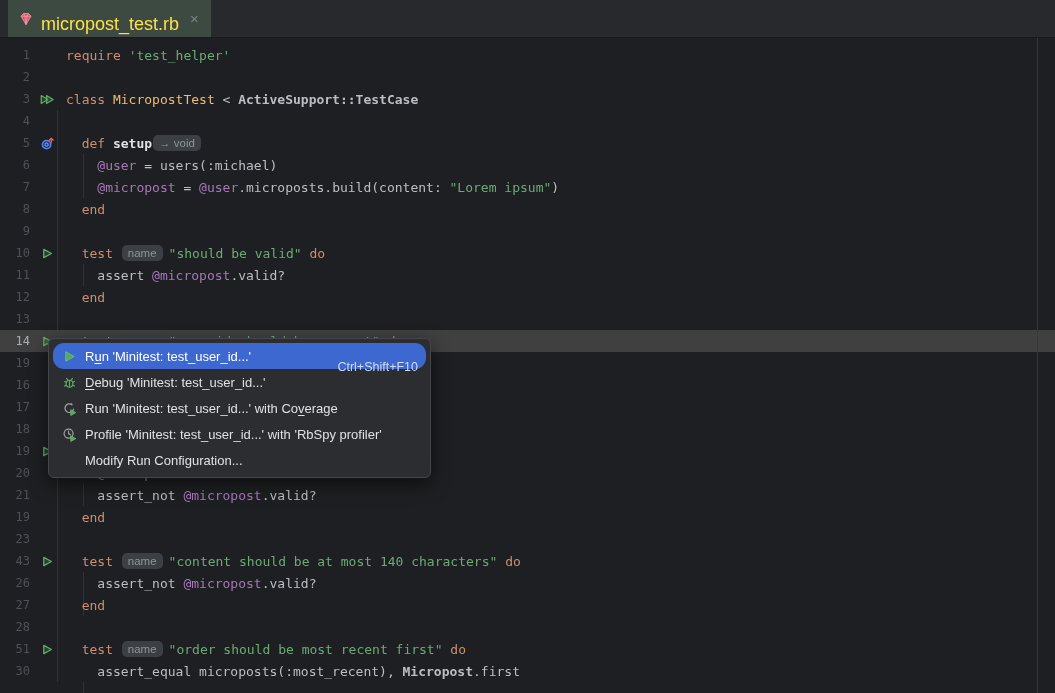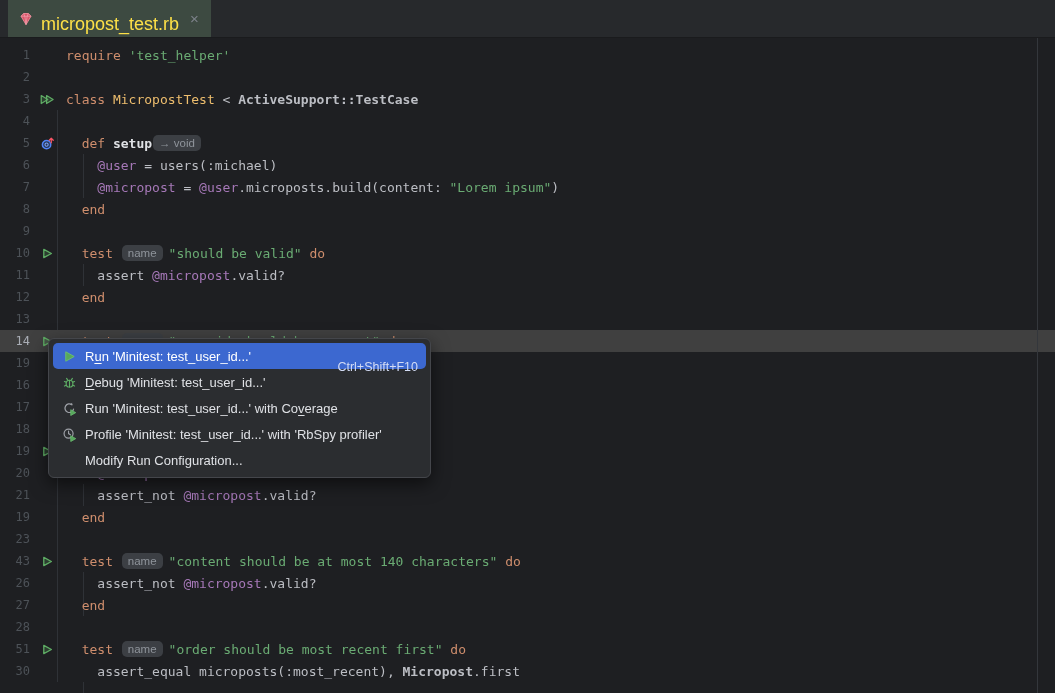--- a/index.html
+++ b/index.html
@@ -36,21 +36,21 @@
   .seg-num{color:#6897bb;}
   .seg-pl{color:#bcbec4;}
   .chip{display:inline-block;background:#3c3f44;color:#8f949b;border-radius:5px;
         padding:0 6px;margin:0 6px 0 1px;font-size:11.5px;line-height:16px;
         font-family:"Liberation Sans", sans-serif;vertical-align:1px;text-align:right;}
 
   
   .menu{position:absolute;left:48px;top:338px;width:381px;background:#2b2d30;
         border:1px solid #44464b;border-radius:6px;box-shadow:0 6px 18px rgba(0,0,0,.55);
         padding:4px 0;z-index:10;}
-  .menu-item{height:26px;display:flex;align-items:center;margin:0 4px;border-radius:5px;
+  .menu-item{height:26px;display:flex;align-items:center;margin:0 4px;border-radius:11px;
              padding:0 8px 0 8px;cursor:pointer;}
   .menu-item.selected{background:#3c68d0;}
   .mi-icon{width:16px;height:16px;flex:none;margin-right:8px;display:flex;
            align-items:center;justify-content:center;}
   .mi-label{font-size:13px;color:#dfe1e5;flex:1;white-space:nowrap;overflow:hidden;}
   .menu-item.selected .mi-label{color:#ffffff;}
   .mi-mn{text-decoration:underline;text-underline-offset:2px;}
   .mi-shortcut{font-size:12.5px;color:#9da0a8;margin-left:12px;}
   .menu-item.selected .mi-shortcut{color:#d3dcf5;margin-top:21px;}
 </style>

